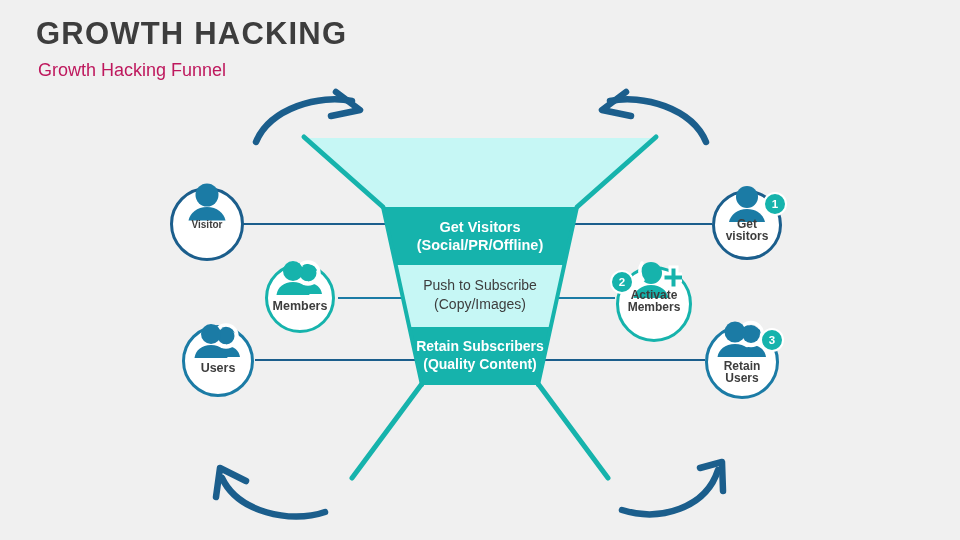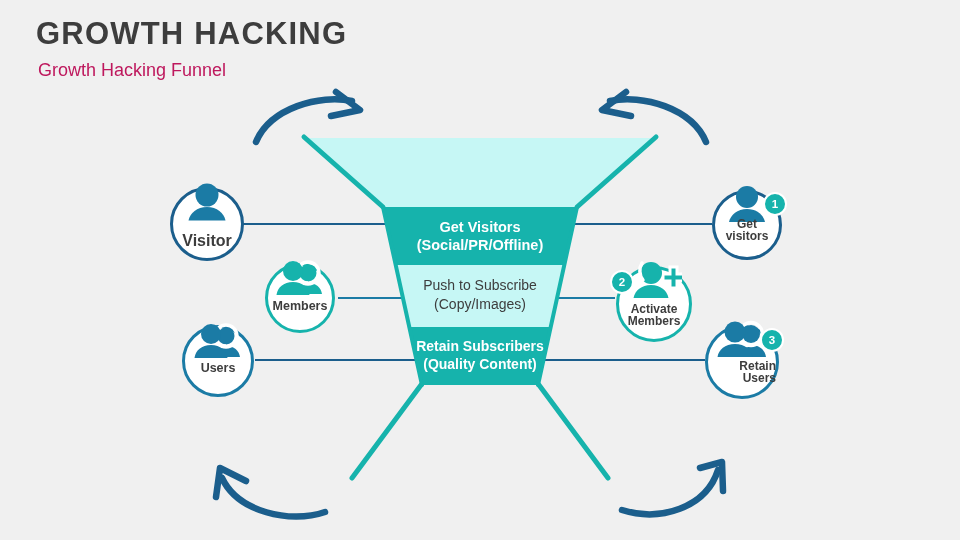--- a/index.html
+++ b/index.html
@@ -121,21 +121,21 @@
     <text x="480" y="369" text-anchor="middle" font-family="Liberation Sans, sans-serif" font-size="14" font-weight="bold" fill="#ffffff">(Quality Content)</text>
   </svg>
 
   <div class="node" style="left:170px;top:187px;width:74px;height:74px;border:3px solid #1b5e8c;">
     <div class="glyph" style="top:-8px;">
       <svg width="44" height="46" viewBox="0 0 44 46" aria-hidden="true">
         <circle cx="22" cy="13" r="11.5" fill="#1b7ba5"></circle>
         <path d="M22 25c-10 0-17 6-18.5 13.5h37C39 31 32 25 22 25z" fill="#1b7ba5"></path>
       </svg>
     </div>
-    <div class="label" style="font-size:16px;padding-bottom:8px;">Visitor</div>
+    <div class="label" style="font-size:10px;padding-bottom:28px;">Visitor</div>
   </div>
 
   <div class="node" style="left:265px;top:263px;width:70px;height:70px;border:3px solid #16b3ac;">
     <div class="glyph" style="top:-7px;">
       <svg width="50" height="44" viewBox="0 0 50 44" aria-hidden="true">
         <circle cx="33" cy="14" r="8.5" fill="#16b3ac"></circle>
         <path d="M33 24c-8 0-13 4.6-14 11h28c-1-6.4-6-11-14-11z" fill="#16b3ac"></path>
         <circle cx="33" cy="14" r="11" fill="none" stroke="#ffffff" stroke-width="3.4"></circle>
         <path d="M33 24c-8 0-13 4.6-14 11" fill="none" stroke="#ffffff" stroke-width="3.4"></path>
         <circle cx="18" cy="12" r="10" fill="#16b3ac"></circle>
@@ -173,38 +173,38 @@
   <div class="node" style="left:616px;top:266px;width:76px;height:76px;border:3px solid #16b3ac;">
     <div class="glyph" style="top:-10px;">
       <svg width="56" height="46" viewBox="0 0 56 46" aria-hidden="true">
         <path d="M44 8h7v7h7v7h-7v7h-7v-7h-7v-7h7z" fill="#16b3ac"></path>
         <path d="M44 8h7v7h7v7h-7v7h-7v-7h-7v-7h7z" fill="none" stroke="#ffffff" stroke-width="3"></path>
         <circle cx="25" cy="14" r="11" fill="#16b3ac"></circle>
         <path d="M25 26c-9.5 0-16 5.5-17.5 13h35C41 31.5 34.5 26 25 26z" fill="#16b3ac"></path>
         <path d="M16 4c-3 5-3 12 1 17" fill="none" stroke="#ffffff" stroke-width="3.5" stroke-linecap="round"></path>
       </svg>
     </div>
-    <div class="label" style="font-size:12px;padding-bottom:11px;">
+    <div class="label" style="font-size:12px;padding-bottom:25px;">
       <div>Activate</div>
       <div>Members</div>
     </div>
     <div class="badge" style="left:-9px;top:1px;width:24px;height:24px;background:#16b3ac;border:2.5px solid #ffffff;font-size:11.5px;">2</div>
   </div>
 
   <div class="node" style="left:705px;top:325px;width:74px;height:74px;border:3px solid #1b7ba5;">
     <div class="glyph" style="top:-9px;">
       <svg width="54" height="46" viewBox="0 0 54 46" aria-hidden="true">
         <circle cx="36" cy="15" r="9" fill="#1b7ba5"></circle>
         <path d="M36 26c-8.5 0-14 5-15 12h30c-1-7-6.5-12-15-12z" fill="#1b7ba5"></path>
         <circle cx="36" cy="15" r="11.5" fill="none" stroke="#ffffff" stroke-width="3.4"></circle>
         <path d="M36 26c-8.5 0-14 5-15 12" fill="none" stroke="#ffffff" stroke-width="3.4"></path>
         <circle cx="20" cy="13" r="10.5" fill="#1b7ba5"></circle>
         <path d="M20 25c-10 0-16.5 5.8-17.5 13h35C36.5 30.8 30 25 20 25z" fill="#1b7ba5"></path>
       </svg>
     </div>
-    <div class="label" style="font-size:12px;padding-bottom:11px;text-align:right;">
+    <div class="label" style="font-size:12px;padding-bottom:11px;">
       <div>Retain</div>
       <div>Users</div>
     </div>
     <div class="badge" style="right:-8px;top:0px;width:24px;height:24px;background:#16b3ac;border:2.5px solid #ffffff;font-size:11.5px;">3</div>
   </div>
 
 </div>
 
 </body></html>

